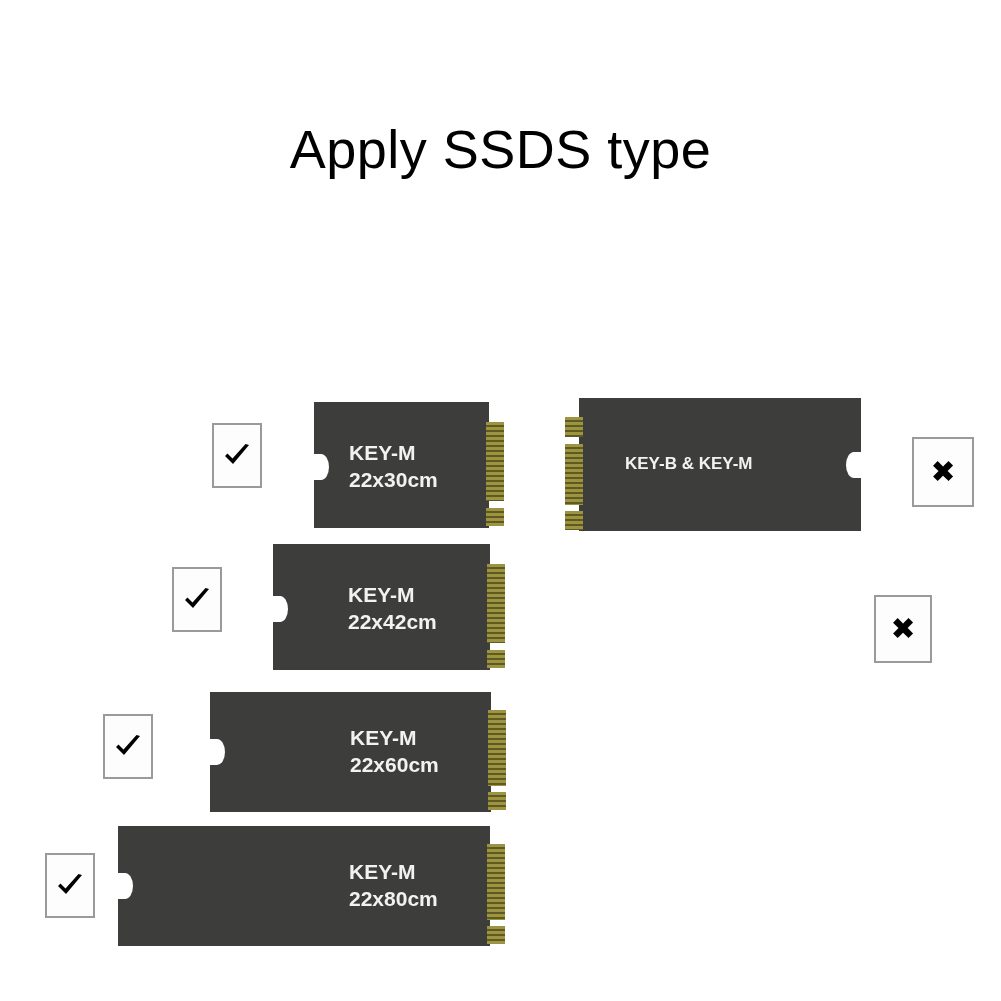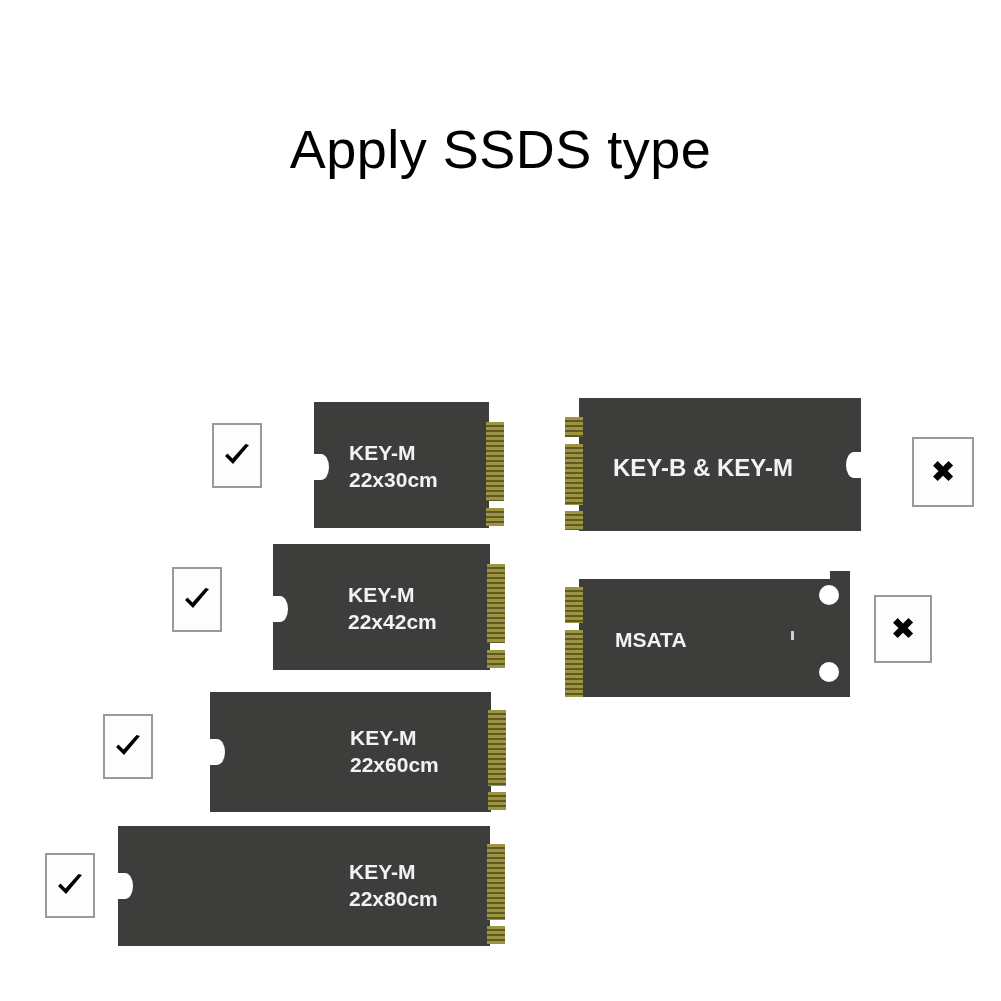--- a/index.html
+++ b/index.html
@@ -203,39 +203,27 @@
       <span class="label-line">22x80cm</span>
     </div>
   </div>
 
   <div class="module" style="left:565px; top:398px; width:296px; height:133px;">
     <div class="board" style="left:14px; top:0px; width:282px; height:133px;"></div>
     <div class="notch-right" style="left:281px; top:54px; width:16px; height:26px;"></div>
     <div class="pins pins-left" style="left:0px; top:19px; width:18px; height:20px;"></div>
     <div class="pins pins-left" style="left:0px; top:46px; width:18px; height:61px;"></div>
     <div class="pins pins-left" style="left:0px; top:113px; width:18px; height:19px;"></div>
-    <div class="board-label label-center" style="left:48px; top:55px; width:220px; font-size:24px;">
+    <div class="board-label label-center" style="left:60px; top:55px; width:220px; font-size:17px;">
       <span class="label-line">KEY-B &amp; KEY-M</span>
     </div>
   </div>
 
   <div class="mark-box" style="left:912px; top:437px; width:62px; height:70px;">
     <span class="mark-glyph mark-cross">✖</span>
   </div>
 
-  <div class="module" style="left:565px; top:571px; width:285px; height:126px;">
-    <div class="board" style="left:14px; top:8px; width:252px; height:118px;"></div>
-    <div class="board" style="left:265px; top:0px; width:20px; height:126px;"></div>
-    <div class="pins pins-left" style="left:0px; top:16px; width:18px; height:36px;"></div>
-    <div class="pins pins-left" style="left:0px; top:59px; width:18px; height:67px;"></div>
-    <div class="hole" style="left:254px; top:14px; width:20px; height:20px;"></div>
-    <div class="hole" style="left:254px; top:91px; width:20px; height:20px;"></div>
-    <div class="tickmark" style="left:226px; top:60px; width:3px; height:9px;"></div>
-    <div class="board-label label-center" style="left:50px; top:56px; width:160px; font-size:21px;">
-      <span class="label-line">MSATA</span>
-    </div>
-  </div>
 
   <div class="mark-box" style="left:874px; top:595px; width:58px; height:68px;">
     <span class="mark-glyph mark-cross">✖</span>
   </div>
 
 </div>
 
 </body></html>

